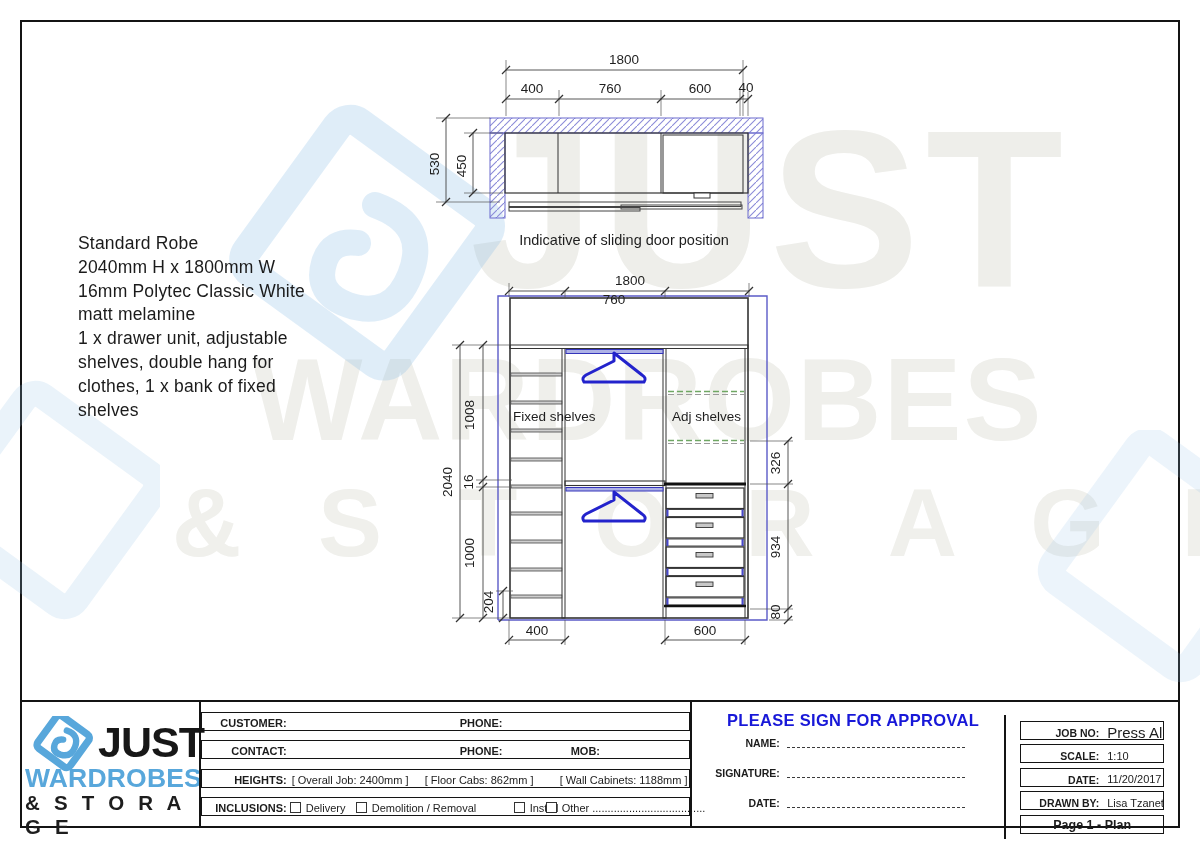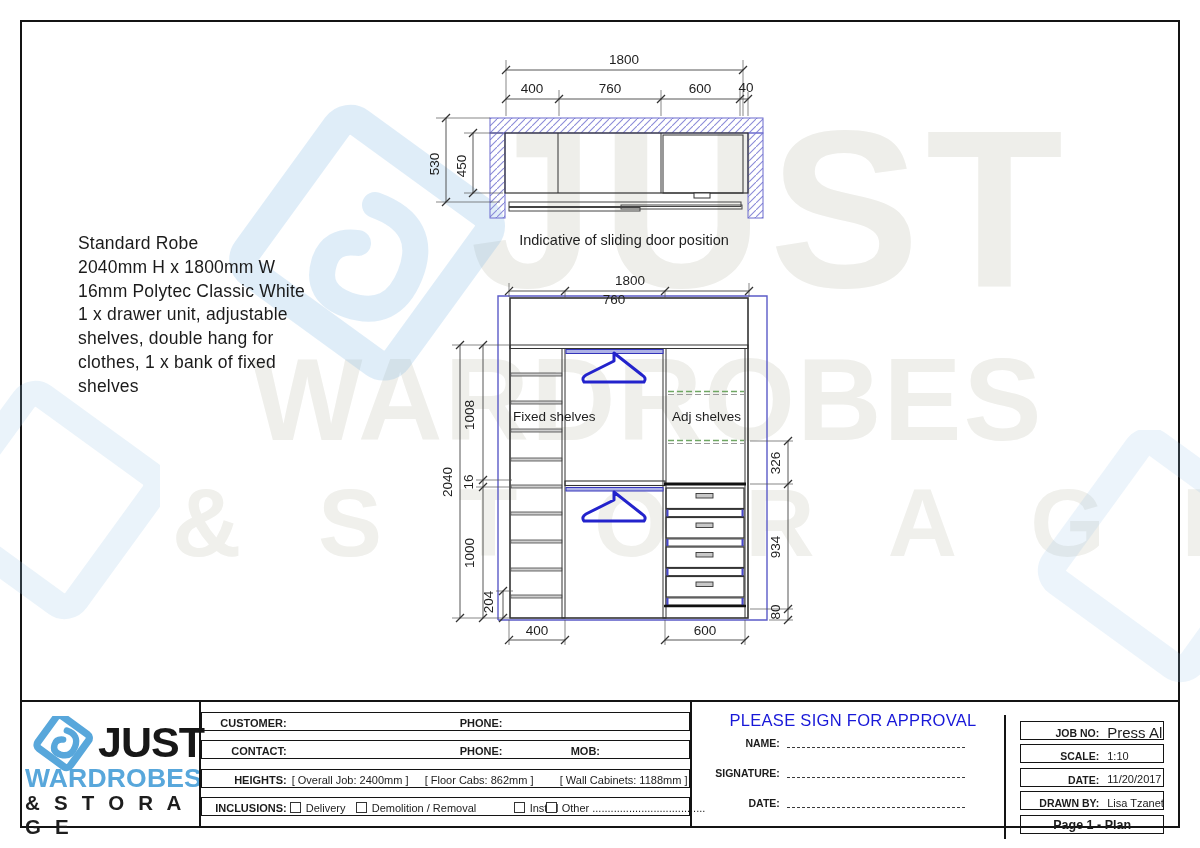--- a/index.html
+++ b/index.html
@@ -29,21 +29,21 @@
   .trow{position:relative;box-sizing:border-box;height:19px;border:1.5px solid #141414;
         font-size:11px;}
   .trow .lab{position:absolute;top:4px;font-weight:700;white-space:nowrap;}
   .trow .val{position:absolute;top:4.5px;white-space:nowrap;}
   .rlab{width:85px;left:0;text-align:right;}
   .chk{display:inline-block;width:11px;height:11px;border:1.3px solid #333;box-sizing:border-box;
        vertical-align:-1.5px;margin-right:5px;background:#fff;}
   .inc-item{position:absolute;top:4px;white-space:nowrap;font-size:11px;}
   
   .appr-head{position:absolute;left:10px;right:0;top:9px;text-align:center;font-size:16.5px;
-             font-weight:400;color:#1818d8;letter-spacing:0.3px;}
+             font-weight:700;color:#1818d8;letter-spacing:0.3px;}
   .appr-row{position:absolute;left:0;width:100%;height:16px;}
   .appr-row .alab{position:absolute;left:0;width:88px;text-align:right;font-size:10.5px;font-weight:700;top:2px;}
   .appr-line{position:absolute;left:95px;width:178px;height:12px;border-bottom:1.6px dashed #3a3a3a;}
   
   .cell-right .trow .ilab{position:absolute;left:6px;width:72px;text-align:right;font-weight:700;
                           font-size:10.5px;top:5px;}
   .cell-right .trow .ival{position:absolute;left:86px;top:4.5px;font-size:11px;white-space:nowrap;overflow:hidden;right:0;}
   .ival-job{font-size:15px !important;top:2.5px !important;}
   .page-row{text-align:center;font-weight:700;font-size:12.5px;line-height:19px;}
   
@@ -286,20 +286,21 @@
       <text class="dimtxt" x="780" y="612" text-anchor="middle" transform="rotate(-90 780 612)">80</text>
       <text class="dimtxt" x="537" y="635" text-anchor="middle">400</text>
       <text class="dimtxt" x="705" y="635" text-anchor="middle">600</text>
     </g>
   </svg>
 
   <div class="desc">
     <div>Standard Robe</div>
     <div>2040mm H x 1800mm W</div>
     <div>16mm Polytec Classic White</div>
+    <div>matt melamine</div>
     <div>1 x drawer unit, adjustable</div>
     <div>shelves, double hang for</div>
     <div>clothes, 1 x bank of fixed</div>
     <div>shelves</div>
   </div>
 
   <div class="tblock">
 
     <div class="tcell cell-logo">
       <svg style="position:absolute;left:6px;top:14px;" width="74" height="60" viewBox="0 0 80 66">

